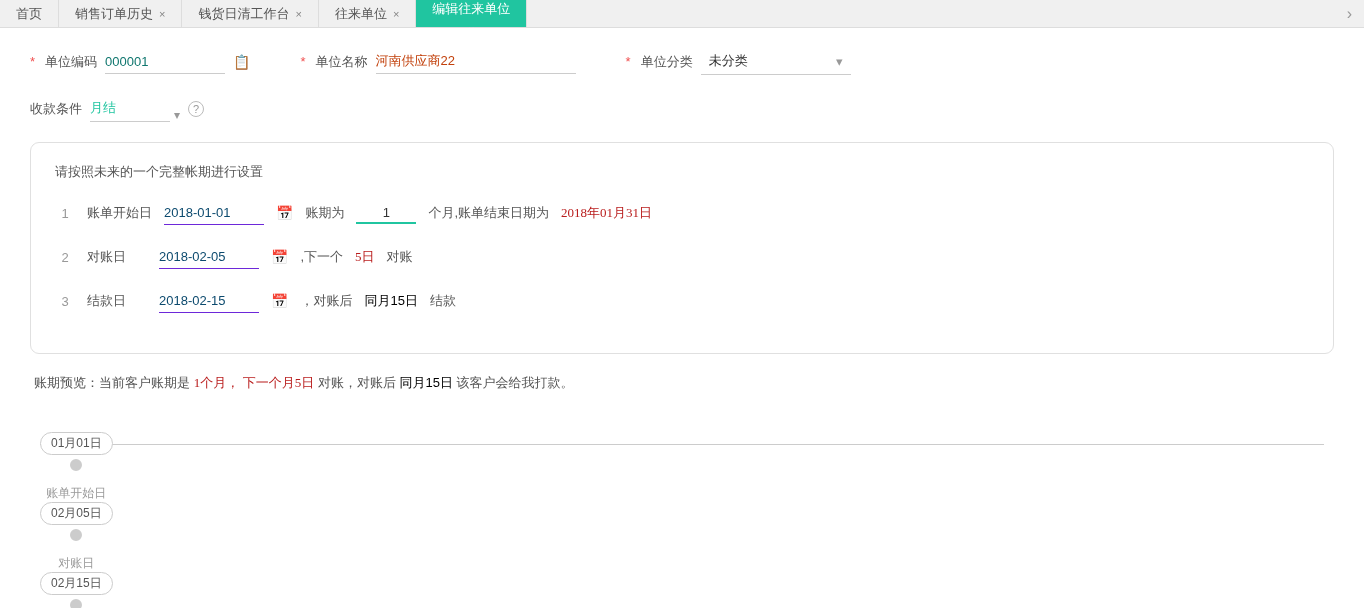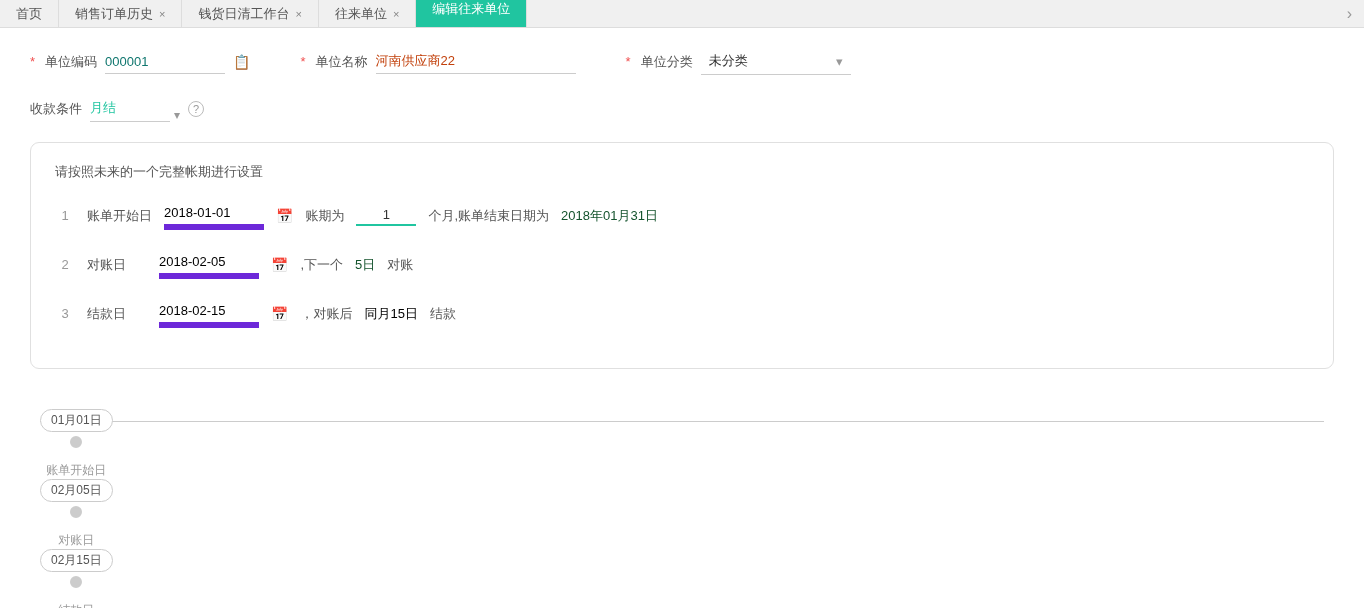--- a/index.html
+++ b/index.html
@@ -197,37 +197,37 @@
       width: 20px;
       color: #999;
       font-size: 13px;
       text-align: center;
     }
     .period-row-label {
       color: #555;
       min-width: 60px;
     }
     .period-date {
-      color: #000000;
-      border-bottom: 6px solid #6d28d9;
+      color: #0c4a6e;
+      border-bottom: 1px solid #6d28d9;
       padding: 4px 0;
       min-width: 100px;
     }
     .period-text { color: #555; }
     .period-input {
       border: none;
       border-bottom: 2px solid #20c5a0;
       outline: none;
       width: 60px;
       font-size: 13px;
       padding: 2px 4px;
       color: #333;
       text-align: center;
     }
-    .highlight-orange { color: #14532d; }
+    .highlight-orange { color: #b91c1c; font-family: Liberation Serif, serif; }
     .highlight-teal { color: #000000; }
 
     
     .preview-text {
       font-size: 13px;
       color: #555;
       margin-bottom: 20px;
       padding: 0 4px;
     }
 
@@ -381,20 +381,28 @@
       <span class="period-num">3</span>
       <span class="period-row-label">结款日</span>
       <span class="period-date">2018-02-15</span>
       <span class="calendar-icon">📅</span>
       <span class="period-text">，对账后</span>
       <span class="highlight-teal">同月15日</span>
       <span class="period-text">结款</span>
     </div>
   </div>
 
+  <div class="preview-text">
+    <span>账期预览：当前客户账期是</span>
+    <span class="highlight-orange">1个月，</span>
+    <span class="highlight-orange">下一个月5日</span>
+    <span>对账，对账后</span>
+    <span class="highlight-teal">同月15日</span>
+    <span>该客户会给我打款。</span>
+  </div>
 
   <div class="timeline-container">
     <div class="timeline-line"></div>
     <div class="timeline-points">
 
       <div class="timeline-point">
         <div class="timeline-top">
           <div class="timeline-label-box">01月01日</div>
           <div class="timeline-dot start"></div>
         </div>

